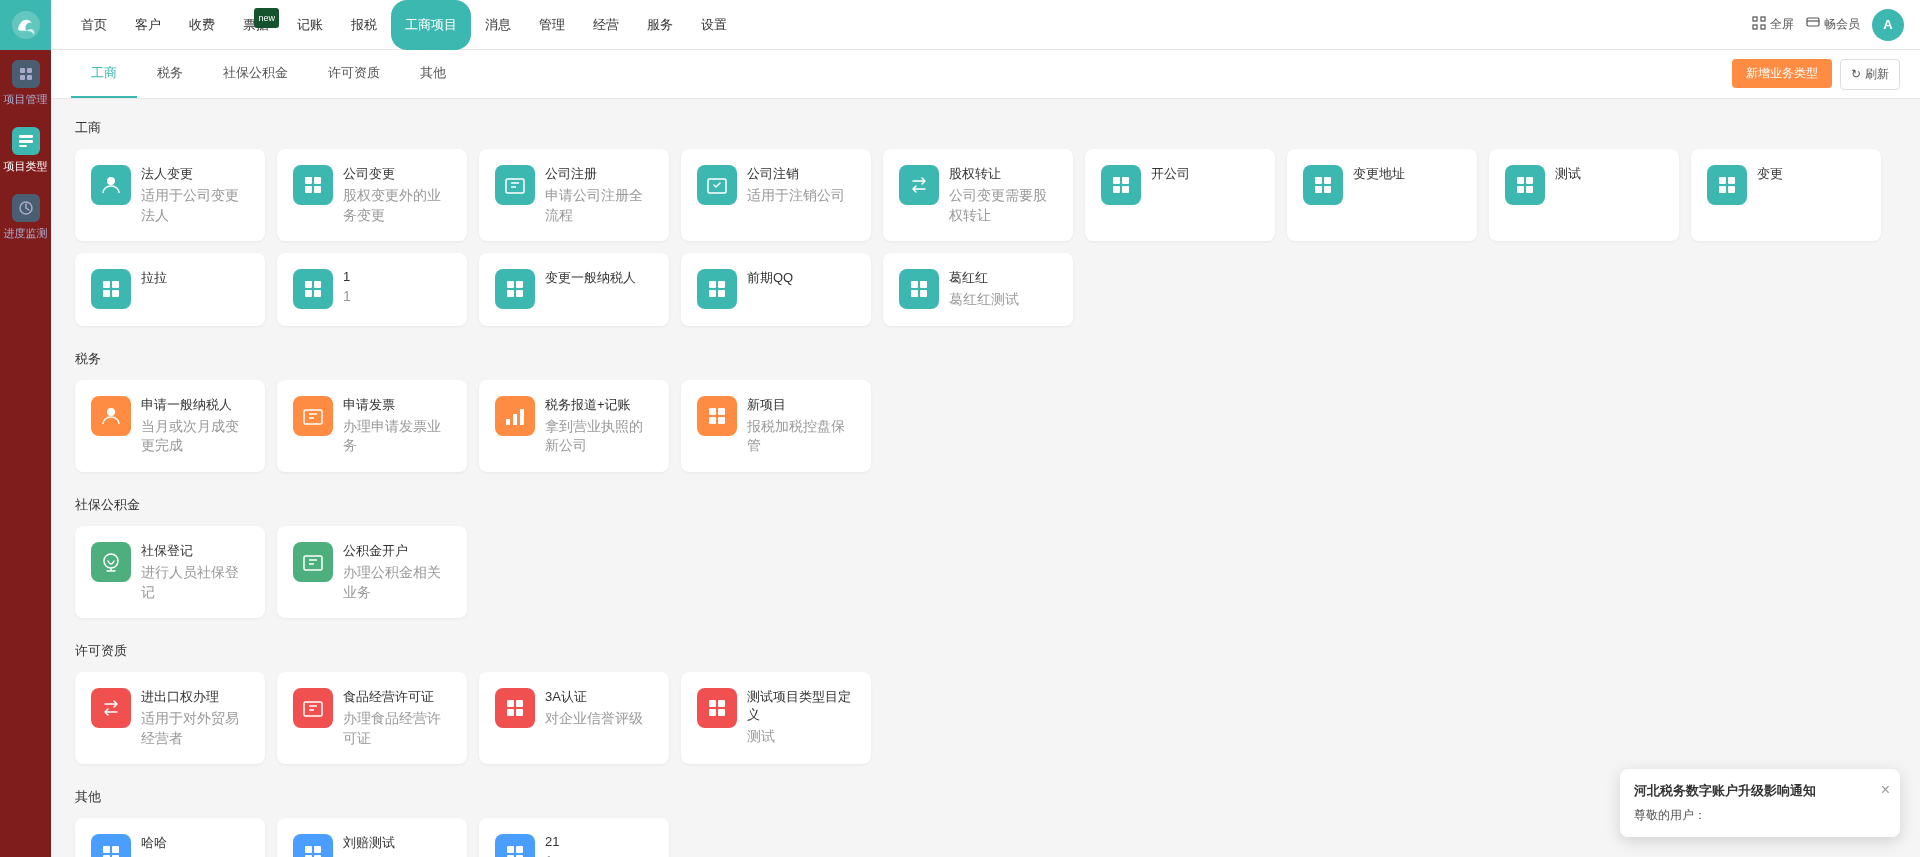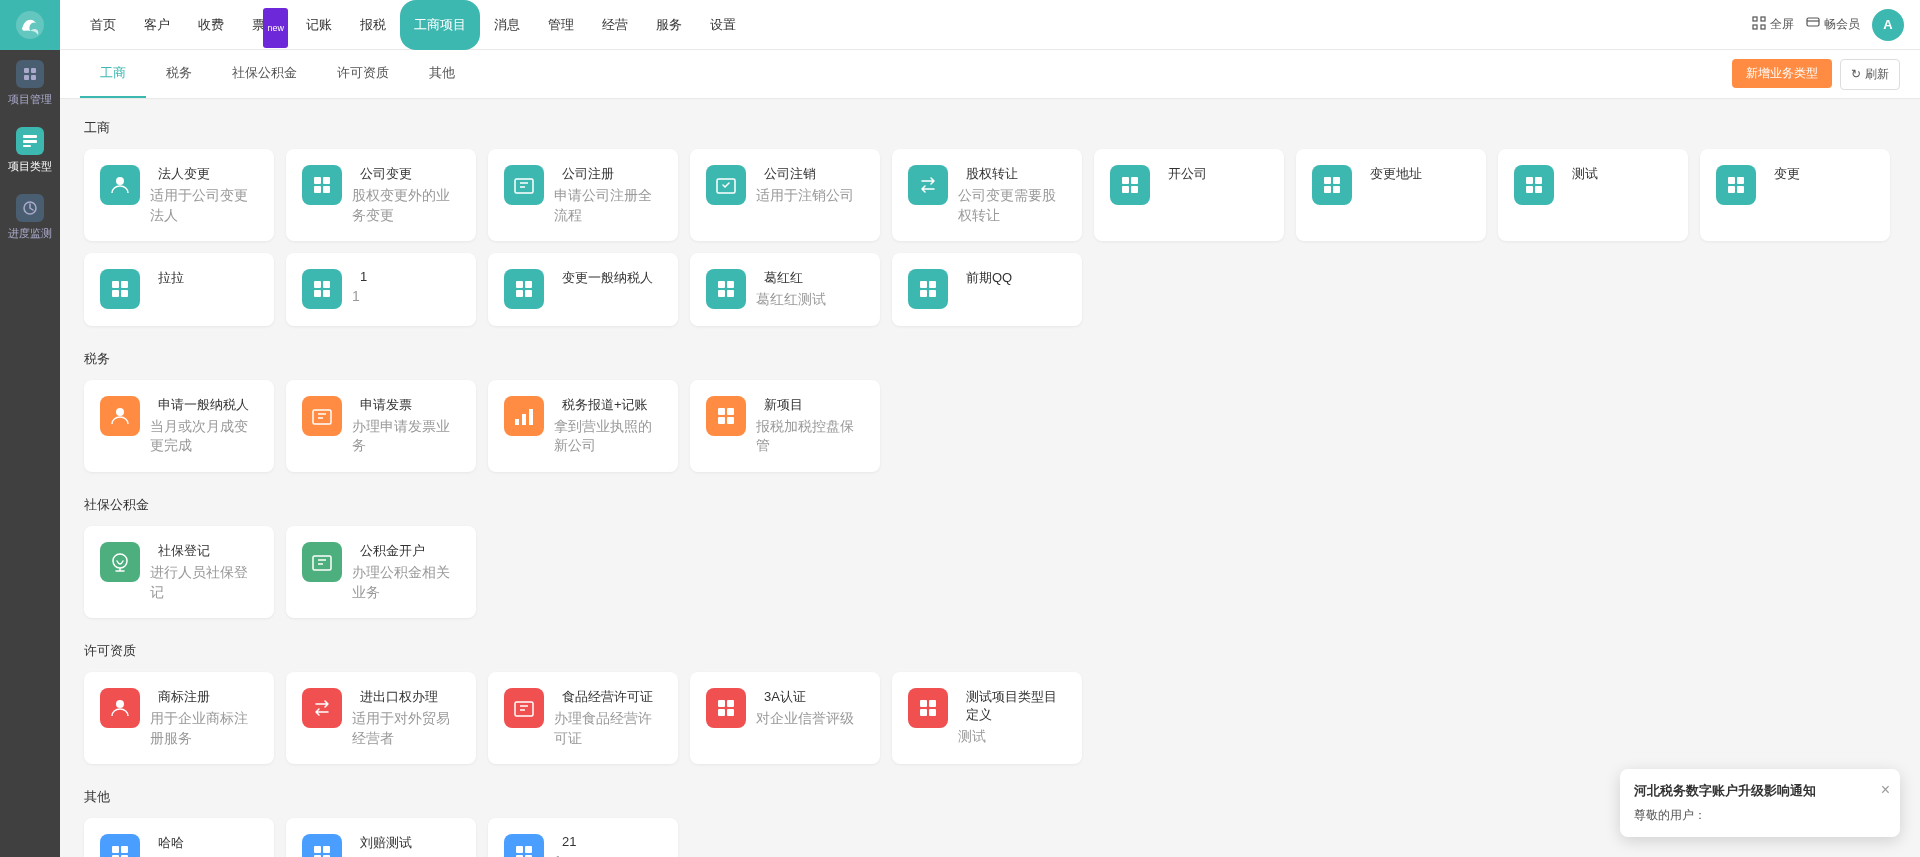--- a/index.html
+++ b/index.html
@@ -1,21 +1,21 @@
 <!DOCTYPE html>
 <html><head>
   <meta charset="utf-8">
   <style>
     * { box-sizing: border-box; margin: 0; padding: 0; }
     body { font-family: "Microsoft YaHei", "PingFang SC", sans-serif; font-size: 13px; background: #f5f5f5; display: flex; height: 857px; overflow: hidden; }
 
     
     .sidebar {
-      width: 60px;
-      background: #404040;
+      width: 51px;
+      background: #7f1d1d;
       display: flex;
       flex-direction: column;
       align-items: center;
       padding-top: 0;
       flex-shrink: 0;
     }
     .sidebar-logo {
       width: 60px;
       height: 50px;
       background: #3db8b0;
@@ -76,24 +76,24 @@
       white-space: nowrap;
     }
     .nav-item.active {
       background: #3db8b0;
       color: #fff;
       border-radius: 16px;
     }
     .nav-item .badge {
       position: absolute;
       top: 8px; right: 4px;
-      background: #6d28d9;
+      background: #14532d;
       color: #fff;
       font-size: 9px;
-      padding: 15px 4px;
+      padding: 5px 4px;
       border-radius: 3px;
       margin-left: 11px;
     }
     .nav-right {
       margin-left: auto;
       display: flex;
       align-items: center;
       gap: 12px;
     }
     .nav-right-item {
@@ -203,21 +203,21 @@
       font-size: 18px;
       color: #fff;
     }
     .card-icon.teal { background: #3db8b0; }
     .card-icon.orange { background: #ff8c42; }
     .card-icon.red { background: #f05050; }
     .card-icon.blue { background: #4a9eff; }
     .card-icon.green { background: #4caf7d; }
 
     .card-text { flex: 1; min-width: 0; }
-    .card-name { font-size: 13px; color: #333; font-weight: 500; margin-bottom: 3px; margin-left: 8px; }
+    .card-name { font-size: 13px; color: #333; font-weight: 500; margin-bottom: 3px; }
     .card-desc { font-size: 14px; color: #999; line-height: 1.4; }
 
     
     .notification-popup {
       position: fixed;
       bottom: 20px;
       right: 20px;
       width: 280px;
       background: #fff;
       border-radius: 8px;
@@ -521,36 +521,36 @@
         <div class="card">
           <div class="card-icon teal">
             <svg width="22" height="22" viewBox="0 0 22 22" fill="none">
                 <rect x="3" y="3" width="7" height="7" rx="1" fill="white"></rect>
                 <rect x="12" y="3" width="7" height="7" rx="1" fill="white"></rect>
                 <rect x="3" y="12" width="7" height="7" rx="1" fill="white"></rect>
                 <rect x="12" y="12" width="7" height="7" rx="1" fill="white"></rect>
               </svg>
           </div>
           <div class="card-text">
+            <div class="card-name">前期QQ</div>
+          </div>
+        </div>
+
+        <div class="card">
+          <div class="card-icon teal">
+            <svg width="22" height="22" viewBox="0 0 22 22" fill="none">
+                <rect x="3" y="3" width="7" height="7" rx="1" fill="white"></rect>
+                <rect x="12" y="3" width="7" height="7" rx="1" fill="white"></rect>
+                <rect x="3" y="12" width="7" height="7" rx="1" fill="white"></rect>
+                <rect x="12" y="12" width="7" height="7" rx="1" fill="white"></rect>
+              </svg>
+          </div>
+          <div class="card-text">
             <div class="card-name">葛红红</div>
             <div class="card-desc">葛红红测试</div>
-          </div>
-        </div>
-
-        <div class="card">
-          <div class="card-icon teal">
-            <svg width="22" height="22" viewBox="0 0 22 22" fill="none">
-                <rect x="3" y="3" width="7" height="7" rx="1" fill="white"></rect>
-                <rect x="12" y="3" width="7" height="7" rx="1" fill="white"></rect>
-                <rect x="3" y="12" width="7" height="7" rx="1" fill="white"></rect>
-                <rect x="12" y="12" width="7" height="7" rx="1" fill="white"></rect>
-              </svg>
-          </div>
-          <div class="card-text">
-            <div class="card-name">前期QQ</div>
           </div>
         </div>
       </div>
 
       <div class="section-title">税务</div>
       <div class="card-grid">
 
         <div class="card">
           <div class="card-icon orange">
             <svg width="22" height="22" viewBox="0 0 22 22" fill="white">
@@ -637,32 +637,20 @@
           <div class="card-text">
             <div class="card-name">公积金开户</div>
             <div class="card-desc">办理公积金相关业务</div>
           </div>
         </div>
       </div>
 
       <div class="section-title">许可资质</div>
       <div class="card-grid">
 
-        <div class="card">
-          <div class="card-icon red">
-            <svg width="22" height="22" viewBox="0 0 22 22" fill="white">
-                <circle cx="11" cy="7" r="4" fill="white"></circle>
-                <path d="M3 19c0-4 3.5-7 8-7s8 3 8 7" stroke="white" stroke-width="1.5" fill="none"></path>
-              </svg>
-          </div>
-          <div class="card-text">
-            <div class="card-name">商标注册</div>
-            <div class="card-desc">用于企业商标注册服务</div>
-          </div>
-        </div>
 
         <div class="card">
           <div class="card-icon red">
             <svg width="22" height="22" viewBox="0 0 22 22" fill="none">
                 <path d="M5 7 L17 7 M14 4 L17 7 L14 10" stroke="white" stroke-width="1.5" stroke-linecap="round" stroke-linejoin="round"></path>
                 <path d="M17 15 L5 15 M8 12 L5 15 L8 18" stroke="white" stroke-width="1.5" stroke-linecap="round" stroke-linejoin="round"></path>
               </svg>
           </div>
           <div class="card-text">
             <div class="card-name">进出口权办理</div>

